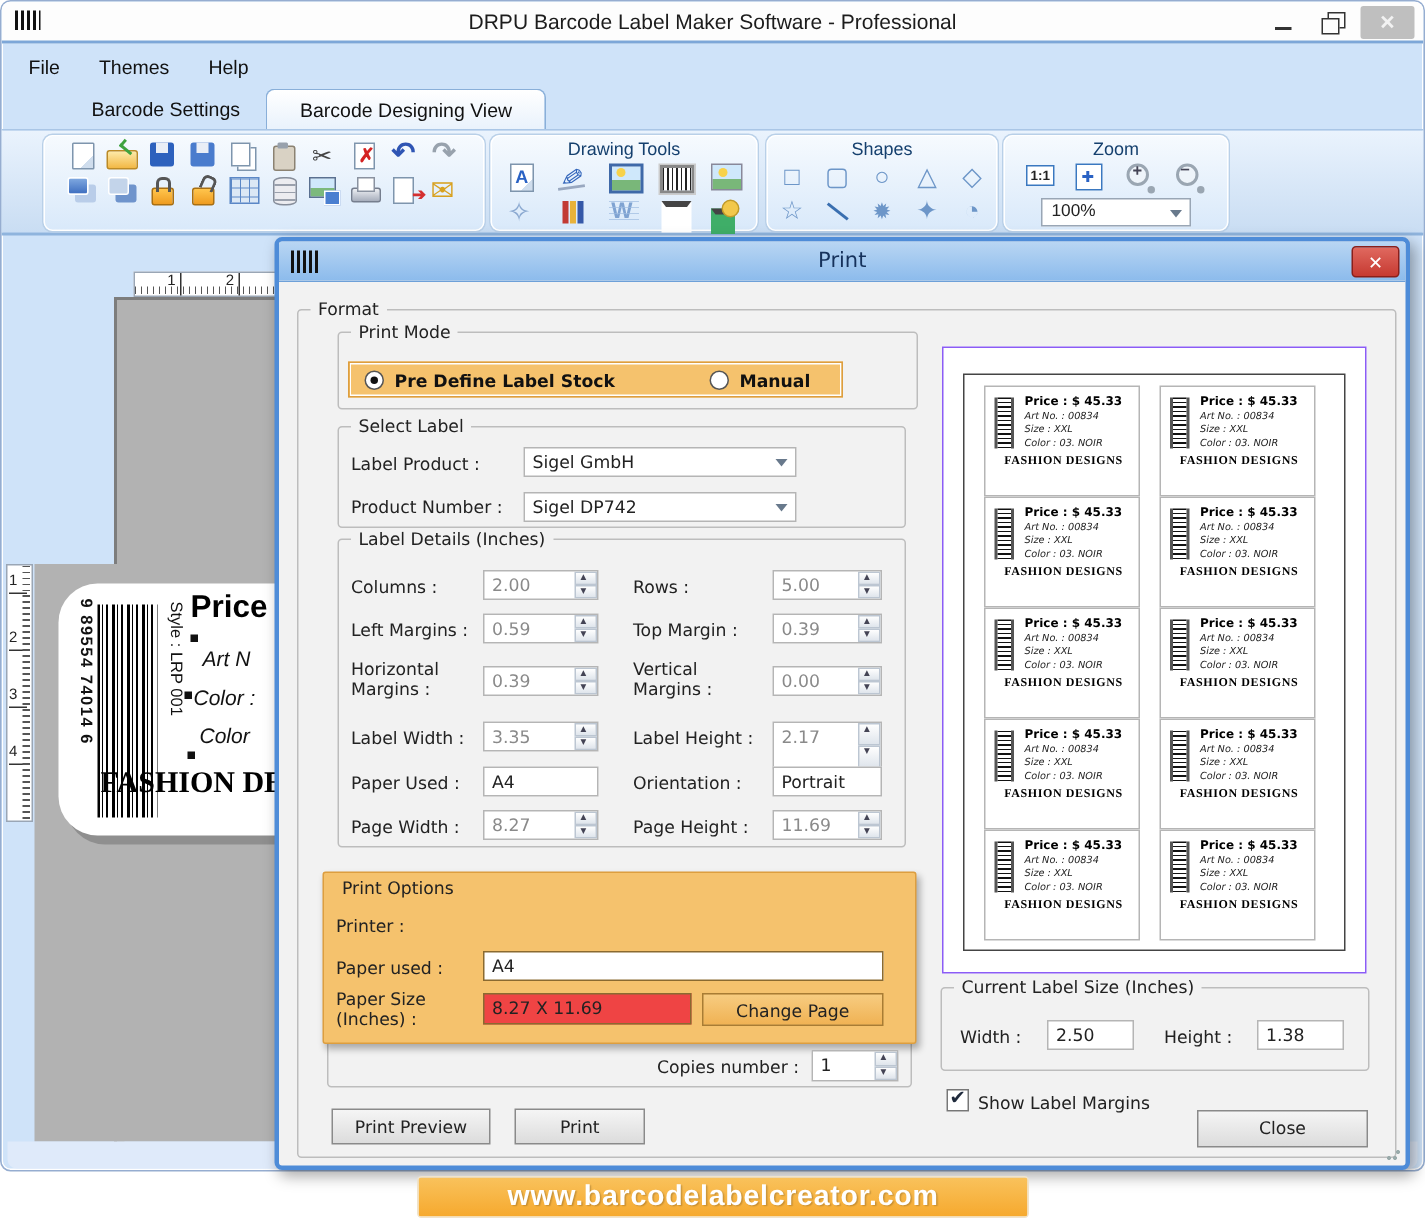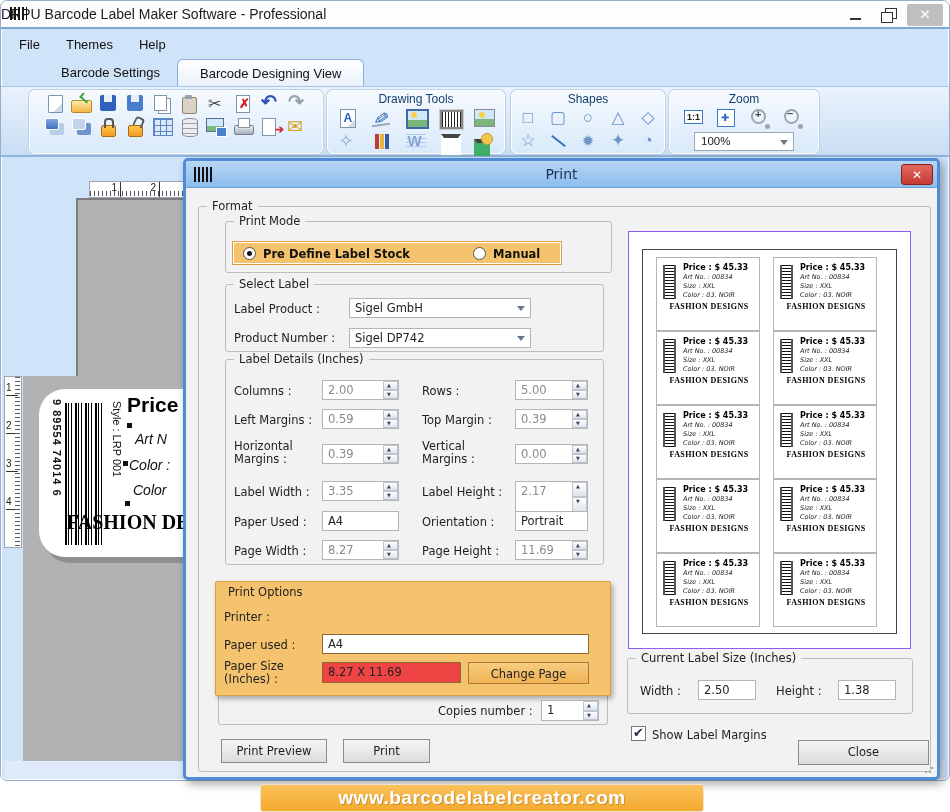--- a/index.html
+++ b/index.html
@@ -2,21 +2,21 @@
 <html><head>
 <meta charset="utf-8">
 <style>
   *{margin:0;padding:0;box-sizing:border-box}
   body{background:#fff;font-family:"Liberation Sans",sans-serif;-webkit-font-smoothing:antialiased}
   .screen{position:relative;width:950px;height:812px;overflow:hidden;background:#fff}
 
   
   .window{position:absolute;left:0;top:0;width:950px;height:781px;background:#cfe3f9;border:1px solid #96add0;border-radius:7px;overflow:hidden;box-shadow:0 0 0 1px #fff inset}
   .titlebar{position:absolute;left:0;top:0;right:0;height:28px;background:#fdfdfd;border-bottom:2px solid #7da7d8;display:flex;align-items:center}
-  .app-title{position:absolute;left:0;right:0;text-align:left;font-size:14px;color:#1c1c1c}
+  .app-title{position:absolute;left:0;right:0;text-align:center;font-size:14px;color:#1c1c1c}
   .winbtns{position:absolute;right:6px;top:2px;display:flex;align-items:center;gap:6px;height:24px}
   .wbtn{position:relative;width:26px;height:22px;display:inline-block;cursor:pointer}
   .i-minimize::before{content:"";position:absolute;left:7px;bottom:6px;width:11px;height:2px;background:#333}
   .i-restore::before{content:"";position:absolute;left:10px;top:4px;width:10px;height:9px;border:1.5px solid #333;background:#fdfdfd}
   .i-restore::after{content:"";position:absolute;left:6px;top:8px;width:10px;height:9px;border:1.5px solid #333;background:#fdfdfd}
   .wbtn.close{background:#bfbfbf;border-radius:2px;width:36px}
   .wbtn.close::before{content:"\2715";position:absolute;left:0;right:0;top:3px;text-align:center;color:#f2f2f2;font-size:13px;font-weight:bold}
   .i-app-barcode{position:relative;width:24px;height:22px;margin-left:6px}
   .i-app-barcode::before{content:"";position:absolute;left:3px;top:4px;width:17px;height:13px;background:repeating-linear-gradient(90deg,#111 0 2px,transparent 2px 4px)}
 
@@ -159,21 +159,21 @@
   .pv-brand{text-align:center;font-size:8px;font-weight:bold;font-family:"Liberation Serif",serif;color:#000;margin-top:2px;letter-spacing:.4px}
 
   .chk{position:absolute;width:15px;height:15px;background:#fff;border:1px solid #777;cursor:pointer}
   .chk.on::before{content:"\2714";position:absolute;left:1px;top:-2px;font-size:13px;color:#1f2a3c}
   .grip{position:absolute;right:3px;bottom:3px;width:10px;height:10px;background:
     radial-gradient(circle at 2px 8px,#9aa 1.2px,transparent 1.5px),
     radial-gradient(circle at 6px 8px,#9aa 1.2px,transparent 1.5px),
     radial-gradient(circle at 8px 4px,#9aa 1.2px,transparent 1.5px)}
 
   
-  .banner{position:absolute;left:260px;top:784px;width:444px;height:28px;background:linear-gradient(#f9c25c,#f6a92e);border:1px solid #efe3cc;border-radius:3px;text-align:center;color:#fff;font-weight:bold;font-size:19px;padding-top:2px;text-shadow:1px 1px 1px rgba(0,0,0,.2);letter-spacing:.5px}
+  .banner{position:absolute;left:278px;top:784px;width:408px;height:28px;background:linear-gradient(#f9c25c,#f6a92e);border:1px solid #efe3cc;border-radius:3px;text-align:center;color:#fff;font-weight:bold;font-size:19px;padding-top:2px;text-shadow:1px 1px 1px rgba(0,0,0,.2);letter-spacing:.5px}
 </style>
 </head>
 <body>
 
 <div class="screen">
 
   <div class="window">
     <div class="titlebar">
       <span class="i-app-barcode"></span>
       <span class="app-title">DRPU Barcode Label Maker Software - Professional</span>
@@ -564,20 +564,20 @@
       <span class="gcap">Current Label Size (Inches)</span>
       <span class="lbl" style="left:12px;top:25px">Width :</span>
       <span class="field dark" style="left:70px;top:21px;width:58px;height:20px"><span>2.50</span></span>
       <span class="lbl" style="left:148px;top:25px">Height :</span>
       <span class="field dark" style="left:210px;top:21px;width:58px;height:20px"><span>1.38</span></span>
     </div>
 
     <span class="chk on" style="left:445px;top:565px"></span>
     <span class="lbl" style="left:466px;top:567px">Show Label Margins</span>
 
-    <div class="btn" style="left:612px;top:579px;width:131px;height:25px">Close</div>
+    <div class="btn" style="left:612px;top:579px;width:114px;height:25px">Close</div>
 
     <span class="grip"></span>
   </div>
 
   <div class="banner">www.barcodelabelcreator.com</div>
 
 </div>
 
 </body></html>

